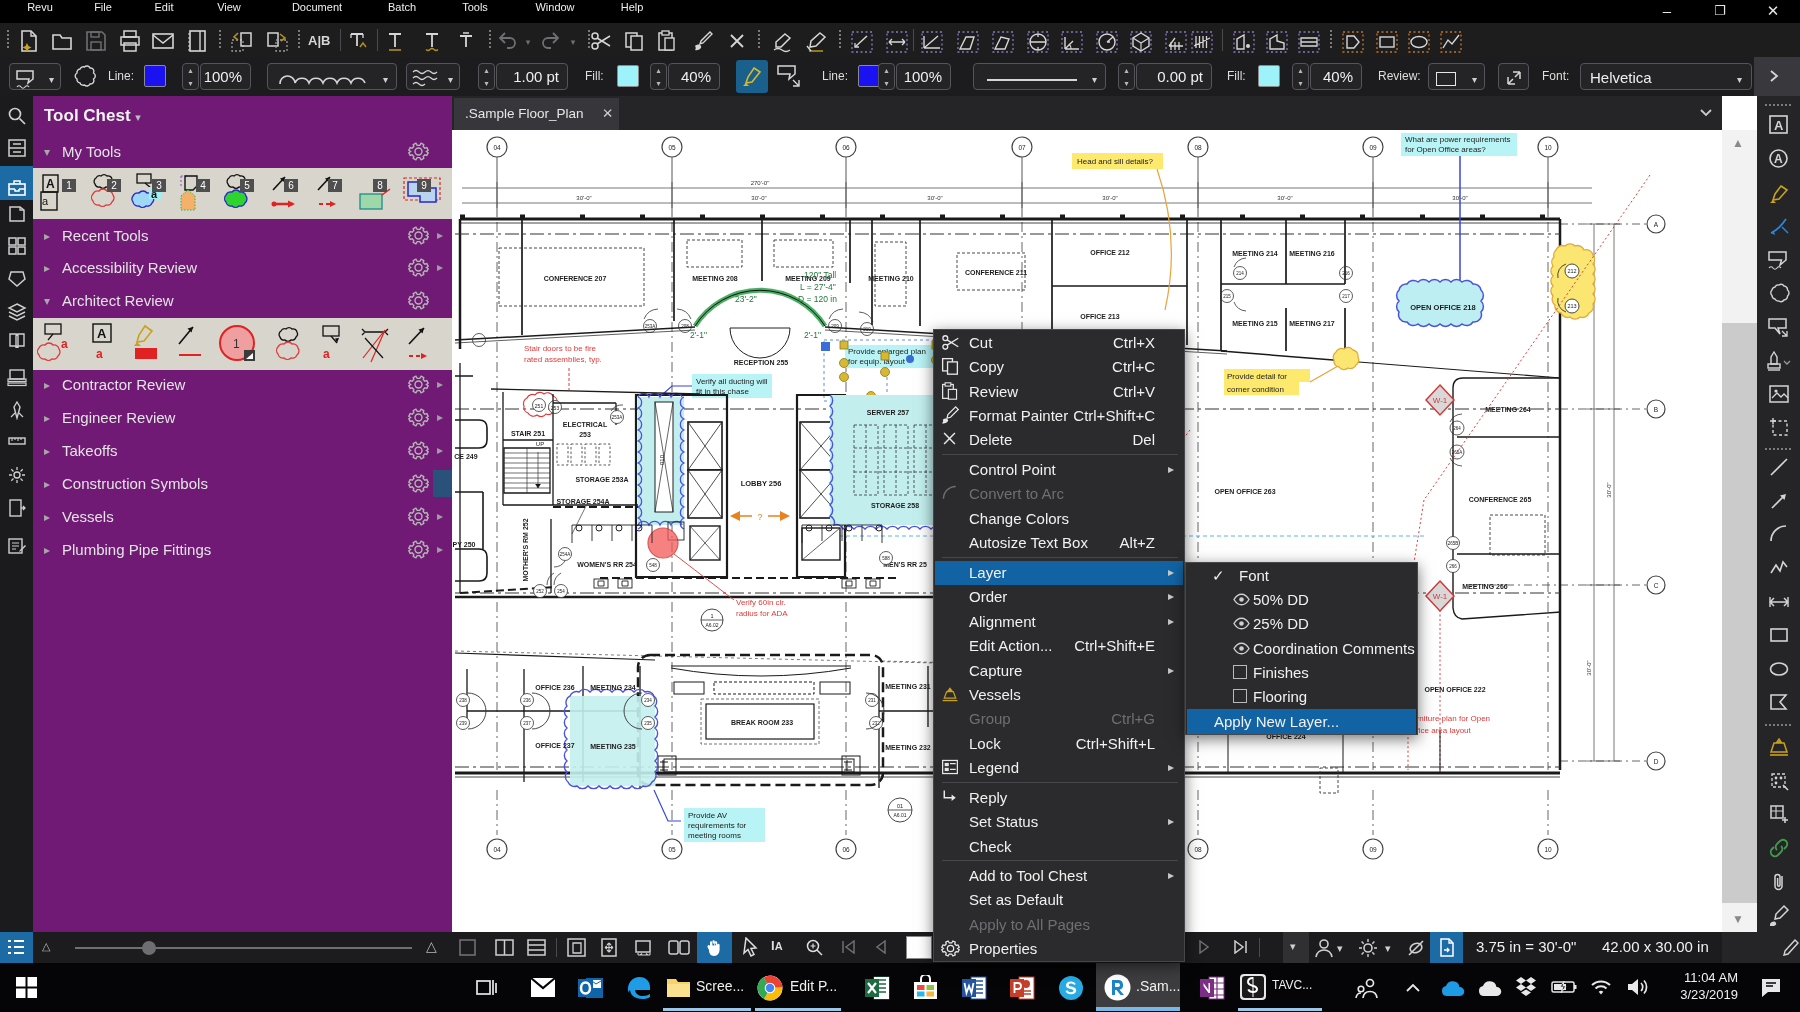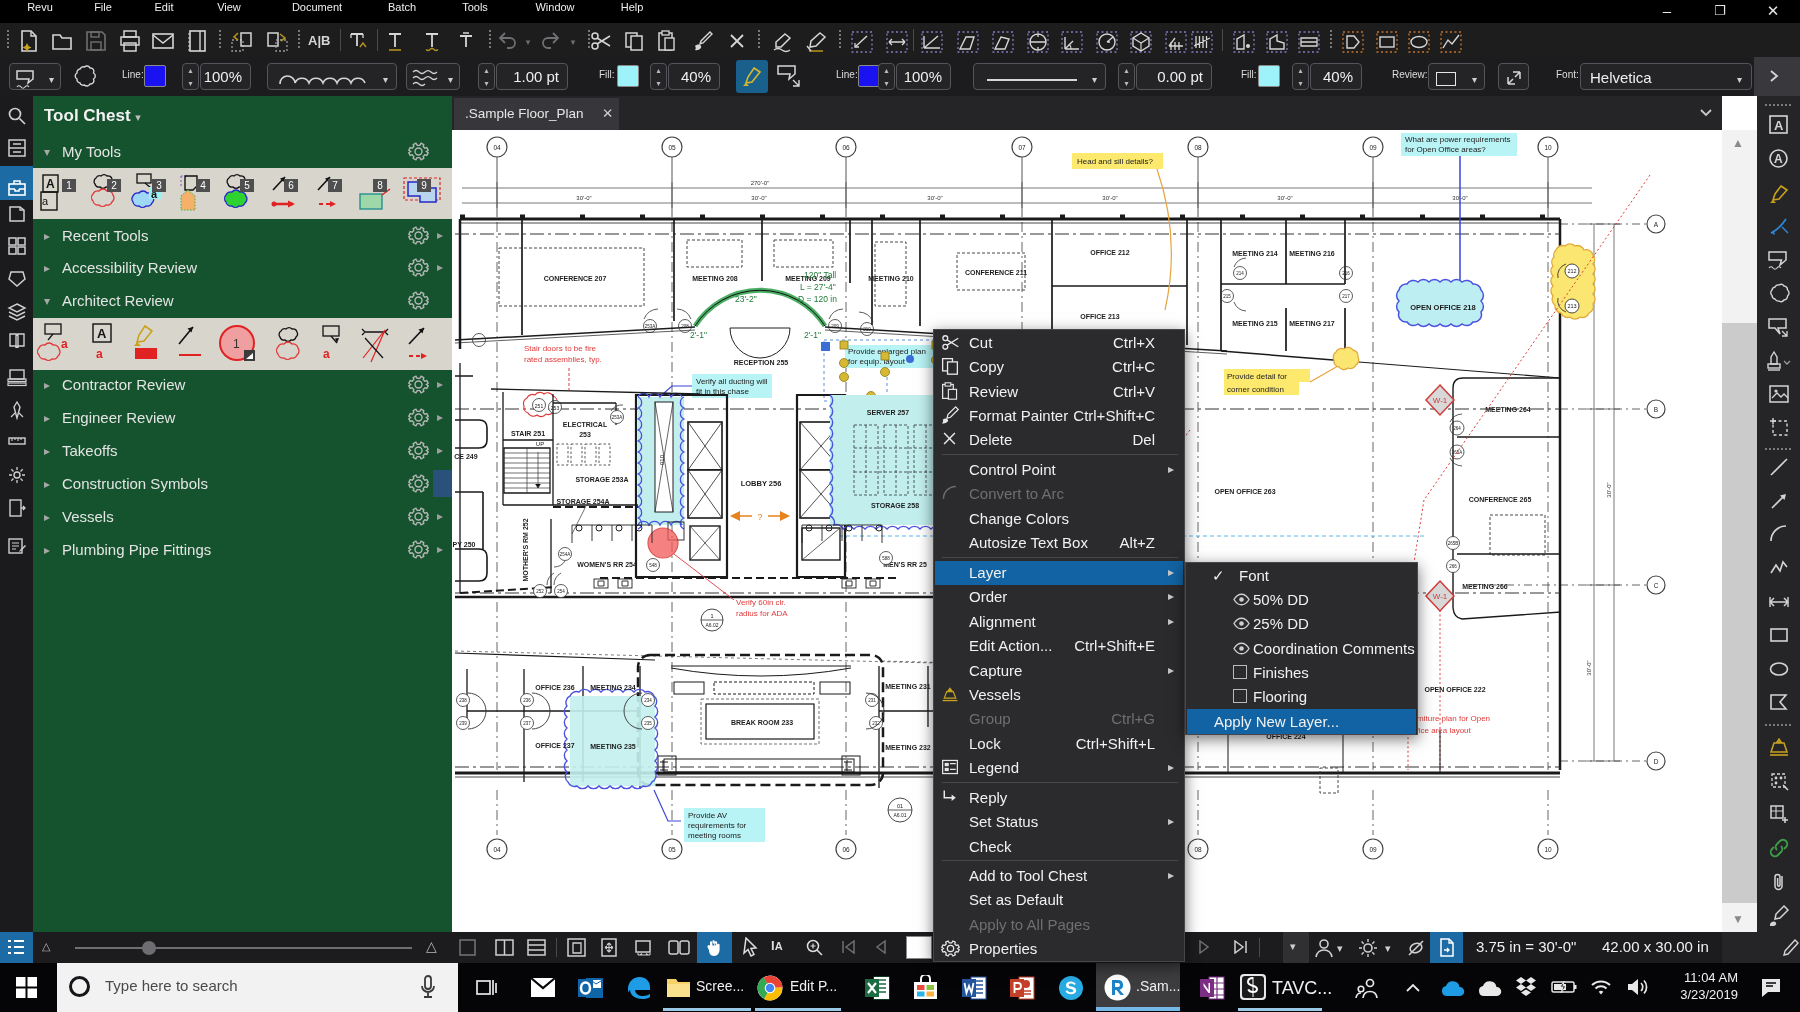--- a/index.html
+++ b/index.html
@@ -16,33 +16,33 @@
 
 #tb1 { position:absolute; left:0; top:23px; width:1800px; height:34px; background:#1d1d1e; }
 .t1i { position:absolute; top:7px; width:22px; height:22px; transform:translateX(-50%); }
 .t1sep { position:absolute; top:6px; width:1px; height:22px; background:#4a4a4e; }
 .t1dots { position:absolute; top:7px; width:2px; height:20px;
   background-image:repeating-linear-gradient(#7a7a7a 0 2px, transparent 2px 4px); }
 
 
 #tb2 { position:absolute; left:0; top:57px; width:1800px; height:39px; background:#1c1c1e; }
 .ctrl { position:absolute; top:6px; height:27px; background:#242427; border:1px solid #54545a; border-radius:4px; }
-.lbl2 { position:absolute; top:12px; font-size:10px; color:#dedede;margin-left:14px; }
+.lbl2 { position:absolute; top:12px; font-size:12px; color:#dedede; }
 .swatch { position:absolute; top:8px; width:22px; height:22px; border:1px solid #8a8a8a; border-radius:2px; }
 .spin { position:absolute; top:6px; width:17px; height:27px; background:#242427; border:1px solid #54545a; border-radius:4px; color:#b9b9b9; font-size:8px; text-align:center; line-height:13px; }
 .valbox { color:#efefef; font-size:15px; text-align:right; padding:4px 8px 0 0; }
 .chev { color:#cfcfcf; font-size:10px; }
 
 
 #leftstrip { position:absolute; left:0; top:96px; width:33px; height:867px; background:#1b1b1d; }
 .lsi { position:absolute; left:0; width:33px; height:30px; color:#cfcfcf; text-align:center; }
 .lsi svg { margin-top:5px; }
 
 
-#panel { position:absolute; left:33px; top:96px; width:419px; height:836px; background:#14532d; }
+#panel { position:absolute; left:33px; top:96px; width:419px; height:836px; background:#701a75; }
 .sect { position:absolute; left:0; width:419px; height:32px; }
 .sect .cv { position:absolute; left:11px; top:9px; color:#a8a8a8; font-size:12px; }
 .sect .tx { position:absolute; left:29px; top:7px; color:#e4e4e4; font-size:15px; }
 .sect .gear { position:absolute; left:375px; top:5px; }
 .sect .ra { position:absolute; left:404px; top:8px; color:#a0a0a0; font-size:12px; }
 .lightrow { position:absolute; left:0; width:419px; background:#d8d5cd; }
 .badge { position:absolute; width:14px; height:13px; background:#4f4f4f; color:#fff; font-size:10px; text-align:center; line-height:13px; }
 
 
 #tabbar { position:absolute; left:452px; top:96px; width:1270px; height:34px; background:#252527; }
@@ -1386,28 +1386,20 @@
 
 <div id="taskbar">
 
   <div class="abs" style="left:16px;top:14px"><svg width="21" height="21" viewBox="0 0 21 21">
           <rect x="0" y="0" width="9.5" height="9.5" fill="#fff"></rect>
           <rect x="11.5" y="0" width="9.5" height="9.5" fill="#fff"></rect>
           <rect x="0" y="11.5" width="9.5" height="9.5" fill="#fff"></rect>
           <rect x="11.5" y="11.5" width="9.5" height="9.5" fill="#fff"></rect>
         </svg></div>
 
-  <div id="searchbox">
-    <div class="abs" style="left:12px;top:13px;width:21px;height:21px;border:3.5px solid #16161a;border-radius:50%"></div>
-    <div class="abs" style="left:48px;top:14px;color:#4a4a4a;font-size:15px">Type here to search</div>
-    <div class="abs" style="left:362px;top:11px"><svg width="18" height="26" viewBox="0 0 18 26">
-            <rect x="6" y="2" width="6" height="13" rx="3" fill="none" stroke="#3a3a3a" stroke-width="1.8"></rect>
-            <path d="M3 12a6 6 0 0 0 12 0M9 18v5m-4 0h8" fill="none" stroke="#3a3a3a" stroke-width="1.8"></path>
-          </svg></div>
-  </div>
 
   <div class="abs" style="left:475px;top:13px"><svg width="24" height="24" viewBox="0 0 24 24">
           <rect x="2" y="5" width="13" height="13" fill="none" stroke="#e8e8e8" stroke-width="1.7"></rect>
           <path d="M18 4v15M21 7v10" stroke="#e8e8e8" stroke-width="1.7"></path>
         </svg></div>
 
   <div class="abs" style="left:530px;top:14px"><svg width="26" height="21" viewBox="0 0 26 21">
           <path d="M1 1h24v19H1z" fill="#fff"></path>
           <path d="M1 1l12 10L25 1" fill="none" stroke="#050507" stroke-width="2.2"></path>
         </svg></div>
@@ -1491,21 +1483,21 @@
           <rect x="0" y="3" width="14" height="18" fill="#7b2e83"></rect>
           <path d="M3.5 17V7l5 7V7h1.5v10H8.5l-5-7v7z" fill="#fff"></path>
         </svg></div>
 
   <div class="abs" style="left:1240px;top:11px"><svg width="26" height="26" viewBox="0 0 26 26">
           <rect x="0" y="0" width="26" height="26" rx="4" fill="#e8e8ea"></rect>
           <rect x="2" y="2" width="22" height="22" rx="3" fill="#1a1a1a"></rect>
           <path d="M13 4c-3 0-5 1.7-5 4 0 4.5 9 3 9 7 0 1.7-1.7 3-4 3s-4-1-4.7-2.7" fill="none" stroke="#fff" stroke-width="2"></path>
           <path d="M13 3v20" stroke="#fff" stroke-width="1"></path>
         </svg></div>
-  <div class="abs" style="left:1272px;top:15px;color:#f0f0f0;font-size:18px">TAVC...</div>
+  <div class="abs" style="left:1272px;top:15px;color:#f0f0f0;font-size:12px">TAVC...</div>
 
   <div class="abs" style="left:1355px;top:13px"><svg width="24" height="24" viewBox="0 0 24 24">
           <circle cx="15" cy="7" r="3.5" fill="none" stroke="#e8e8e8" stroke-width="1.7"></circle>
           <path d="M8 22c.5-4 3-6.5 7-6.5s6.5 2.5 7 6.5" fill="none" stroke="#e8e8e8" stroke-width="1.7"></path>
           <circle cx="6" cy="13" r="2.8" fill="none" stroke="#e8e8e8" stroke-width="1.6"></circle>
           <path d="M1 22c.4-3 2.2-5 5-5" fill="none" stroke="#e8e8e8" stroke-width="1.6"></path>
         </svg></div>
 
   <div class="abs" style="left:1405px;top:17px"><svg width="16" height="12" viewBox="0 0 16 12">
           <path d="M2 9l6-6 6 6" fill="none" stroke="#e8e8e8" stroke-width="1.8"></path>

